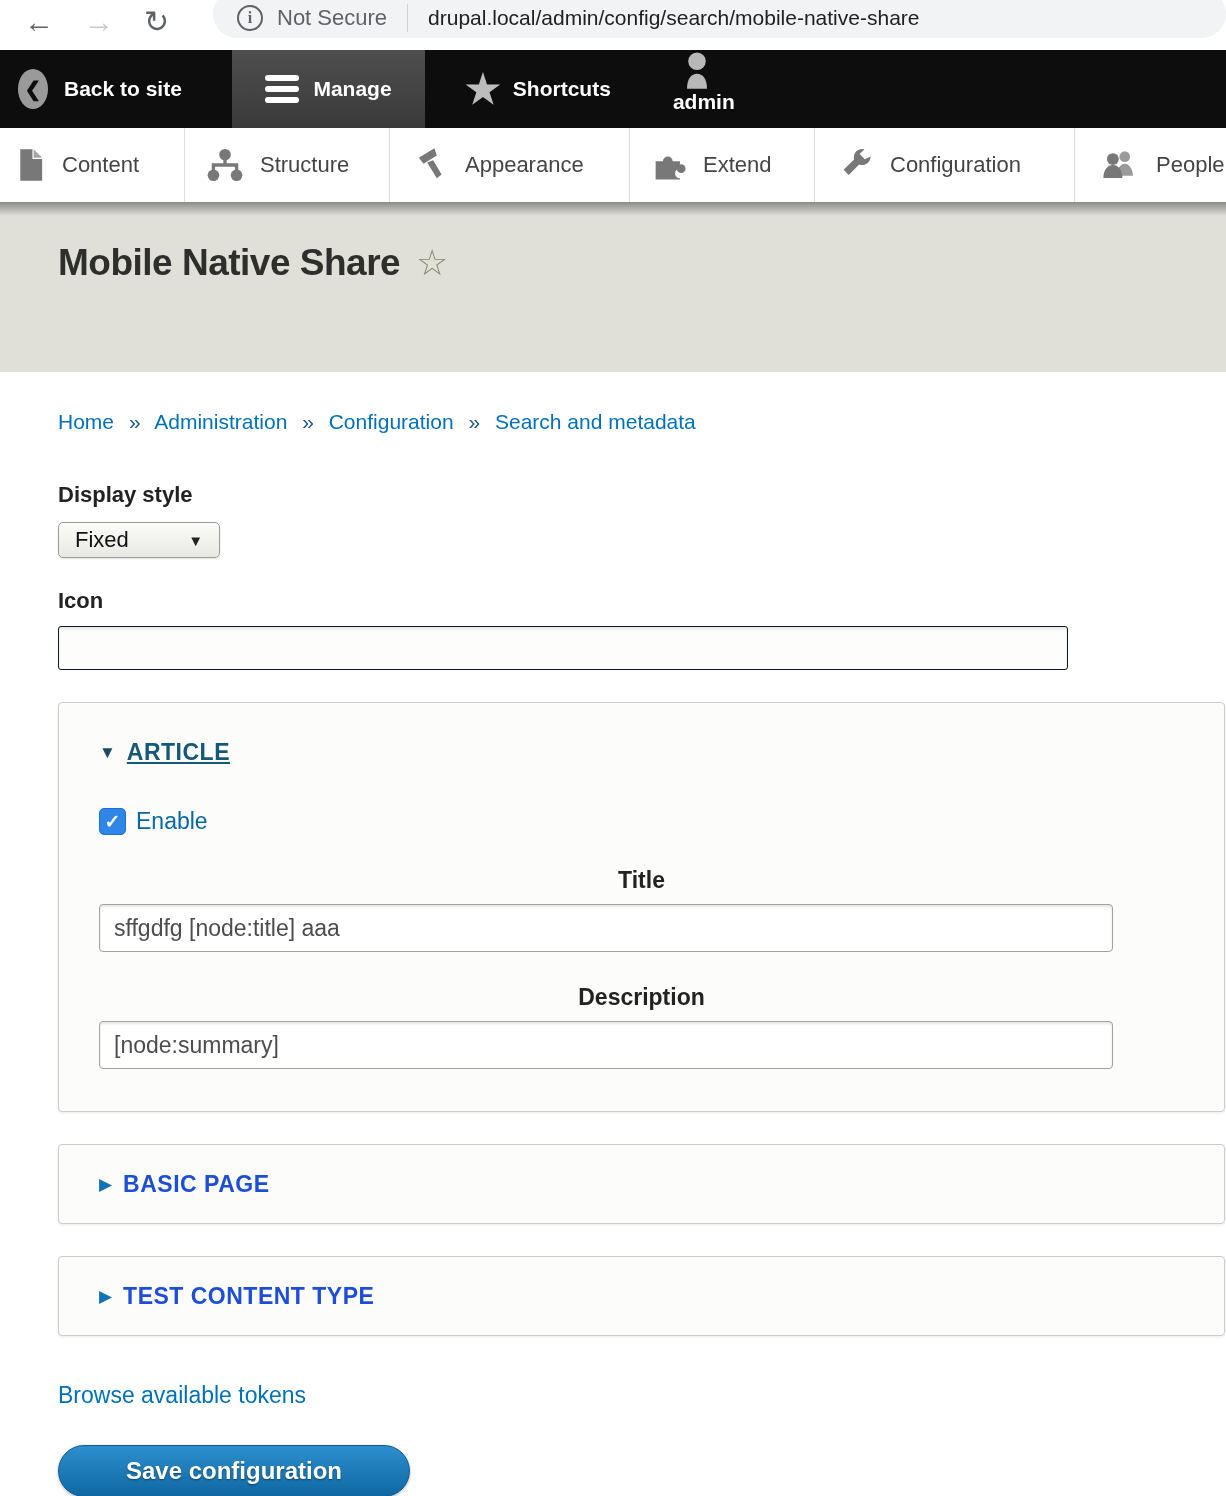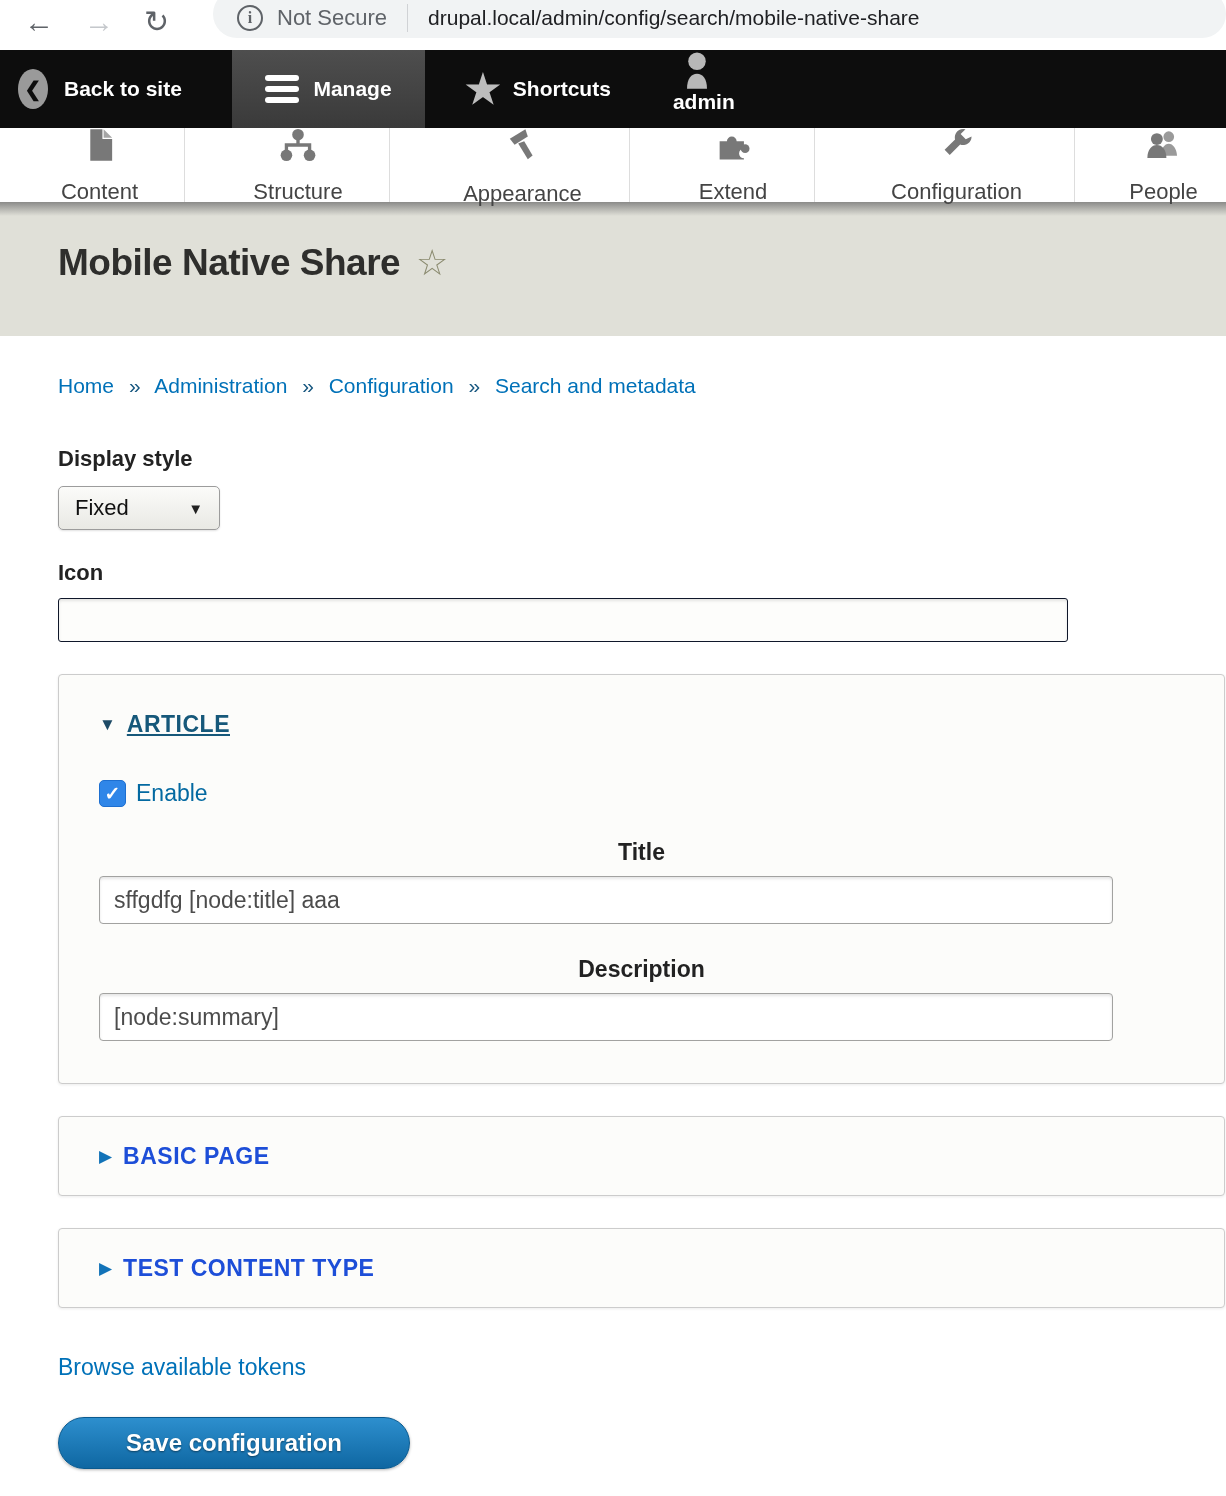--- a/index.html
+++ b/index.html
@@ -49,48 +49,48 @@
   .hamburger span { display:block; height:6px; background:#fff; border-radius:3px; }
   .tb-shortcuts { margin-left:26px; padding:0 14px; }
   .star-glyph { font-size:40px; color:#bdbdbd; margin-right:12px; line-height:1; }
   .tb-admin { margin-left:34px; padding:0 14px;flex-direction:column; }
   .person-icon { margin-right:14px; display:flex; }
 
   
   .tabs-toolbar {
     height:74px; background:#fff; display:flex; font-size:22px; color:#444;
   }
-  .tab { display:flex; align-items:center; gap:17px; border-right:1px solid #ddd; padding-left:18px; cursor:pointer;flex-direction:column; }
+  .tab { display:flex; align-items:center; gap:17px; border-right:1px solid #ddd; padding-left:18px; cursor:pointer; }
   .tab svg { flex:0 0 auto; }
   .tab-content { width:185px; padding-left:15px; }
   .tab-structure { width:205px; padding-left:22px; }
   .tab-appearance { width:240px; padding-left:26px; }
   .tab-extend { width:185px; padding-left:22px; }
   .tab-configuration { width:260px; padding-left:24px; }
   .tab-people { flex:1; border-right:none; padding-left:26px; }
 
   
-  .page-header { background:#e0e0d8; height:134px; }
+  .page-header { background:#e0e0d8; height:170px; }
   .header-shadow { height:14px; background:linear-gradient(#8b8b89, #e0e0d8); }
   .header-inner { display:flex; align-items:center; padding:26px 0 0 58px; }
   .page-title { font-size:37px; font-weight:bold; color:#2e2e2c; margin:0 16px 0 0; letter-spacing:-0.5px; }
   .title-star { font-size:36px; color:#8b8b70; line-height:1; cursor:pointer; }
 
   
   .content { padding-left:58px; }
 
   .breadcrumb { margin-top:38px; font-size:21px; }
   .breadcrumb a { color:#0071b8; text-decoration:none; cursor:pointer; }
   .crumb-sep { color:#16567f; margin:0 9px; }
 
   .form-label { font-weight:bold; font-size:22px; color:#222; }
 
   .display-style-block { margin-top:48px; }
   .select-box {
-    margin-top:14px; width:162px; height:44px;
+    margin-top:14px; width:162px; height:36px;
     border:1px solid #9c9c9c; border-radius:5px;
     background:linear-gradient(#fbfbf9,#e9e9e4);
     display:flex; align-items:center; justify-content:space-between;
     padding:16px 16px; font-size:22px; color:#111; cursor:pointer;
     box-shadow:0 1px 2px rgba(0,0,0,0.12);
   }
   .select-arrow { font-size:15px; color:#222; }
 
   .icon-block { margin-top:30px; }
   .text-input {

